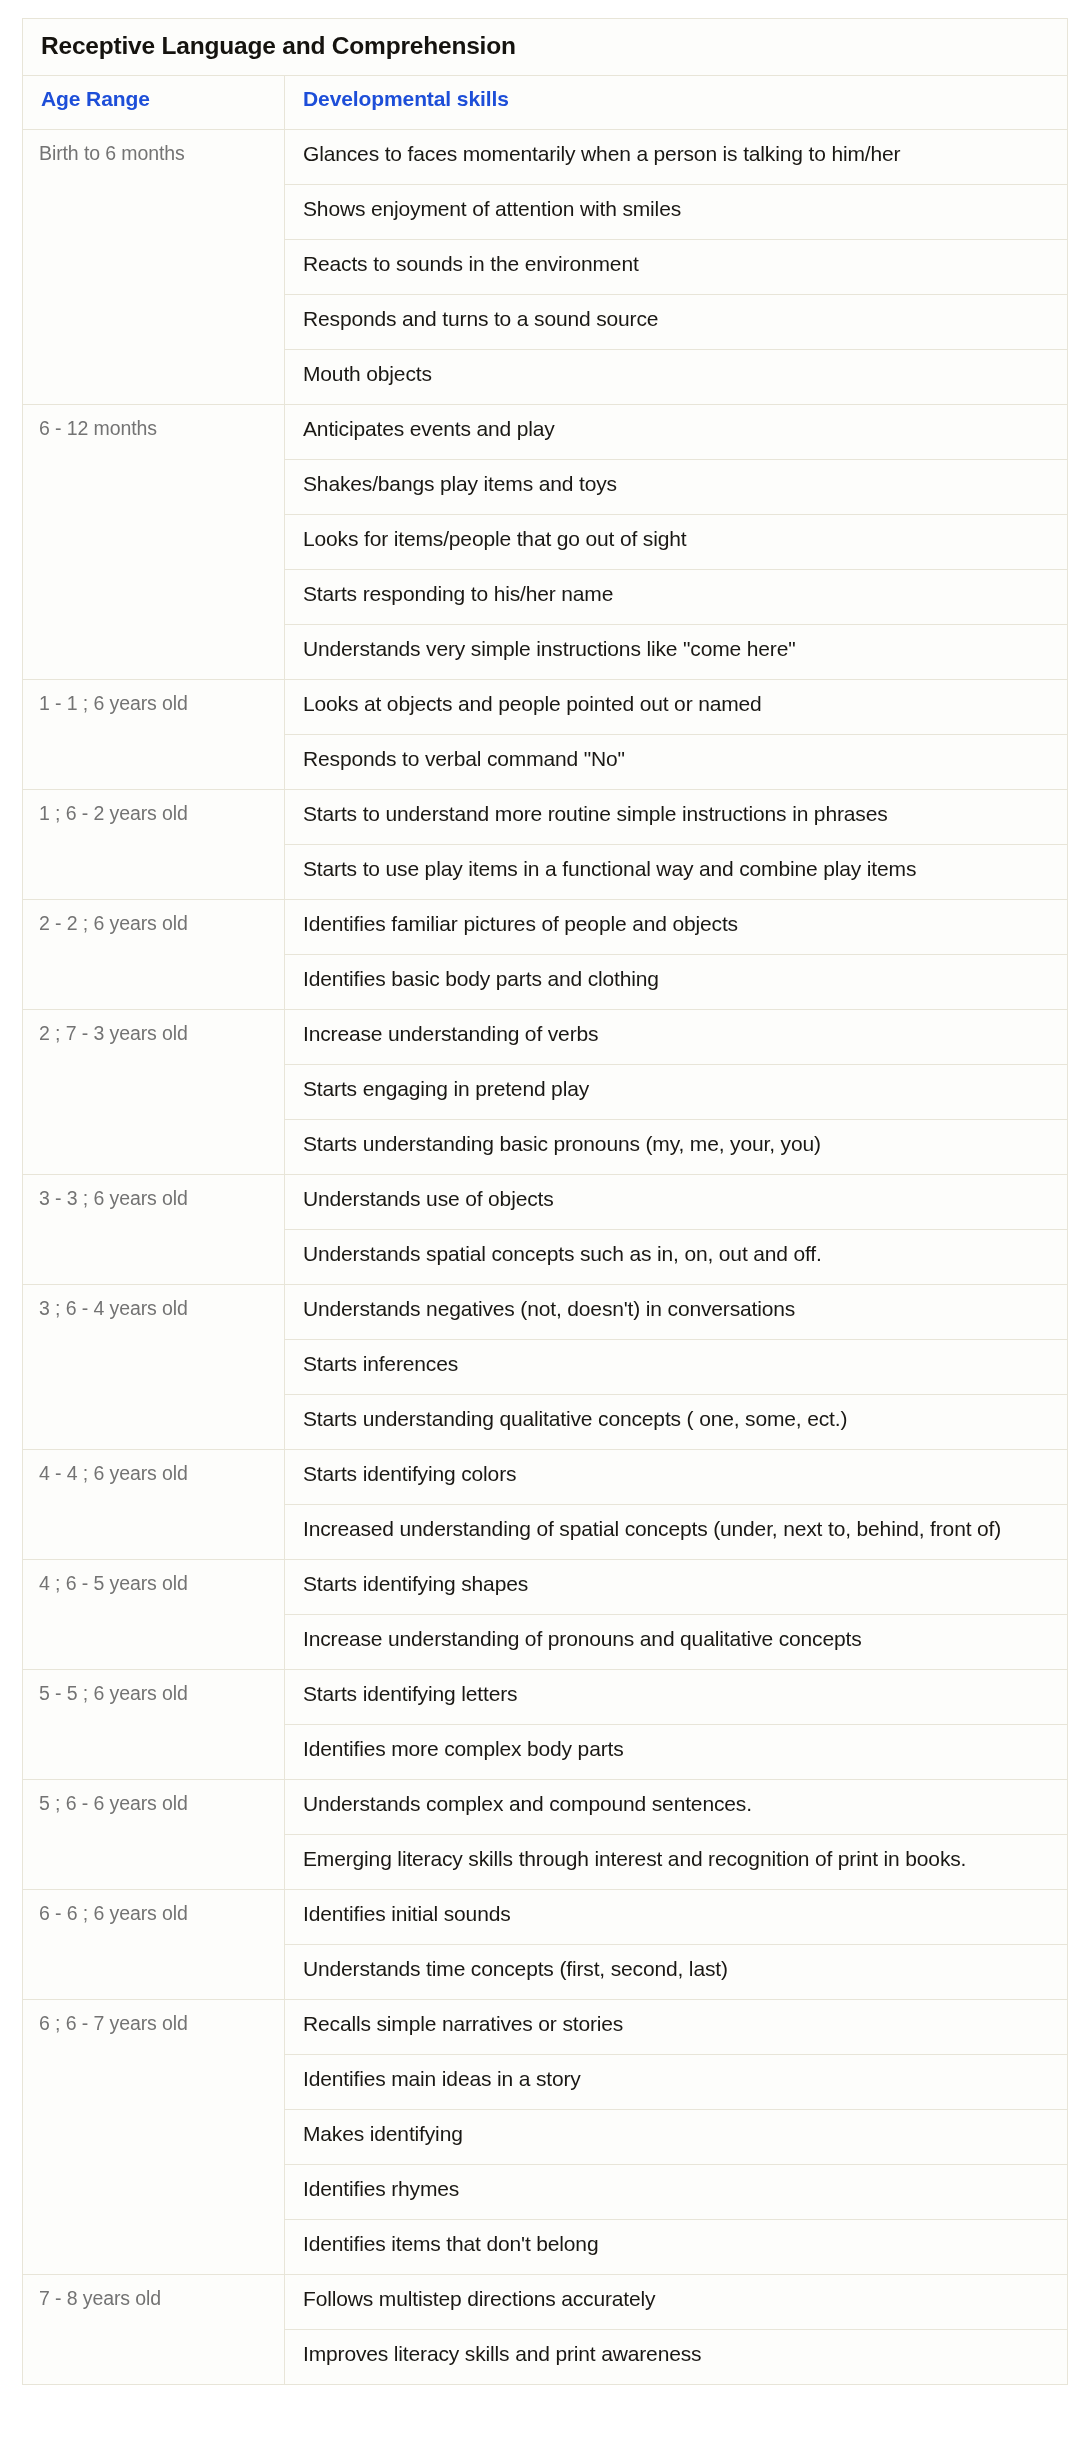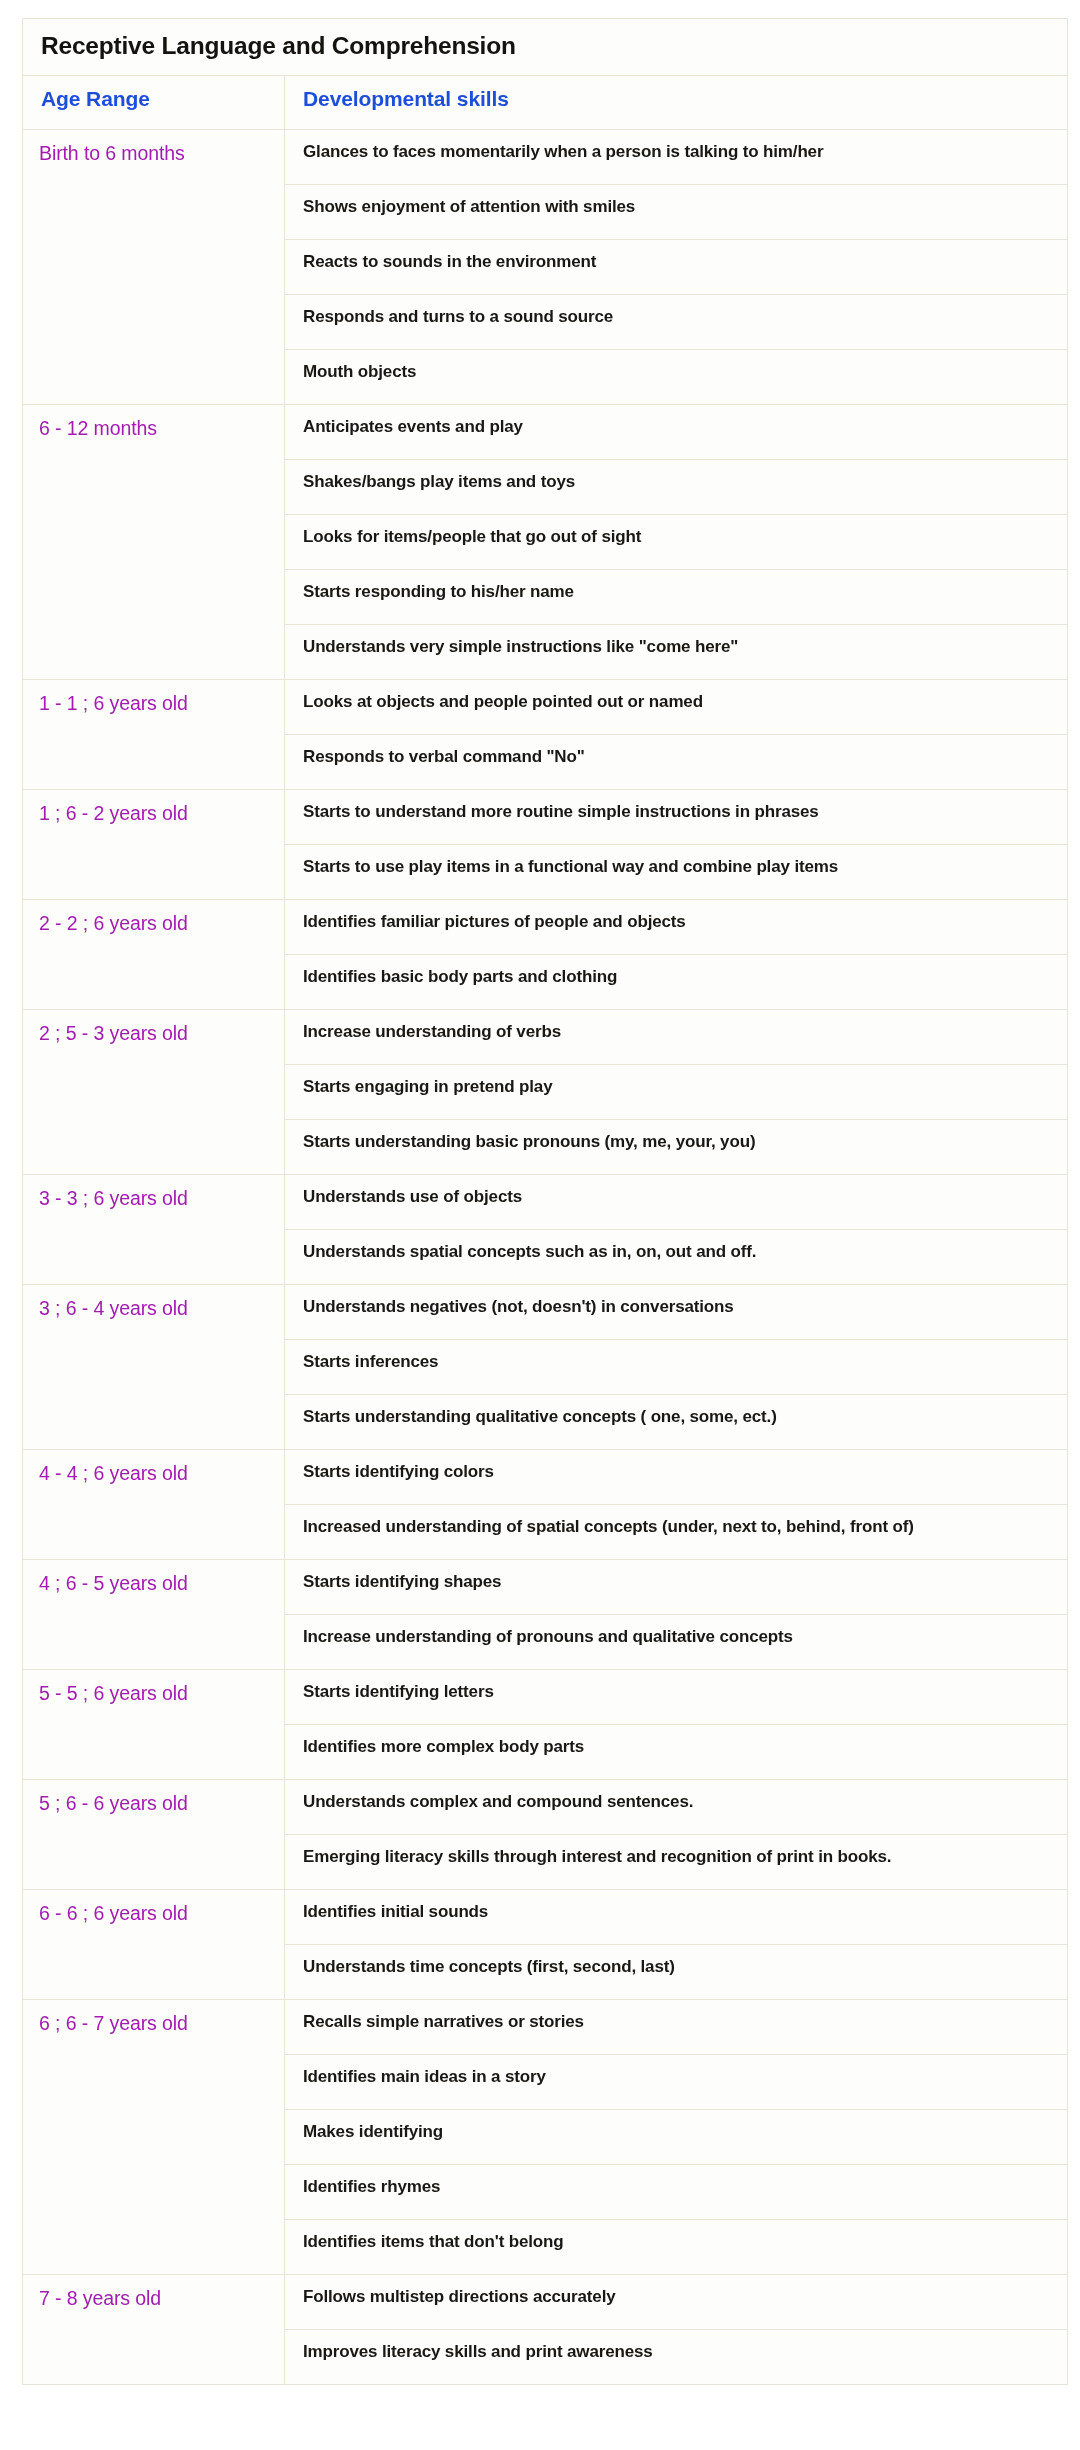--- a/index.html
+++ b/index.html
@@ -57,30 +57,30 @@
     color: #1d4ed8;
     letter-spacing: -0.1px;
     padding: 11px 18px 12px 18px;
     height: 54px;
   }
 
   
   td.age-cell {
     font-size: 19.5px;
     font-weight: 400;
-    color: #a21caf;
+    color: #737373;
     letter-spacing: -0.1px;
     padding: 12px 14px 10px 16px;
     white-space: nowrap;
   }
 
   
   td.skill-cell {
-    font-size: 17px;
-    font-weight: 700;
+    font-size: 21px;
+    font-weight: 400;
     color: #1a1814;
     letter-spacing: -0.15px;
     padding: 12px 0 10px 18px;
     height: 55px;
     white-space: nowrap;
     overflow: visible;
   }
 </style>
 </head>
 <body>
@@ -146,21 +146,21 @@
           <td class="skill-cell">Starts to use play items in a functional way and combine play items</td>
         </tr>
         <tr>
           <td class="age-cell" rowspan="2">2  -  2 ; 6 years old</td>
           <td class="skill-cell">Identifies familiar pictures of people and objects</td>
         </tr>
         <tr>
           <td class="skill-cell">Identifies basic body parts and clothing</td>
         </tr>
         <tr>
-          <td class="age-cell" rowspan="3">2 ; 5  -  3 years old</td>
+          <td class="age-cell" rowspan="3">2 ; 7  -  3 years old</td>
           <td class="skill-cell">Increase understanding of verbs</td>
         </tr>
         <tr>
           <td class="skill-cell">Starts engaging in pretend play</td>
         </tr>
         <tr>
           <td class="skill-cell">Starts understanding basic pronouns (my, me, your, you)</td>
         </tr>
         <tr>
           <td class="age-cell" rowspan="2">3  -  3 ; 6 years old</td>

